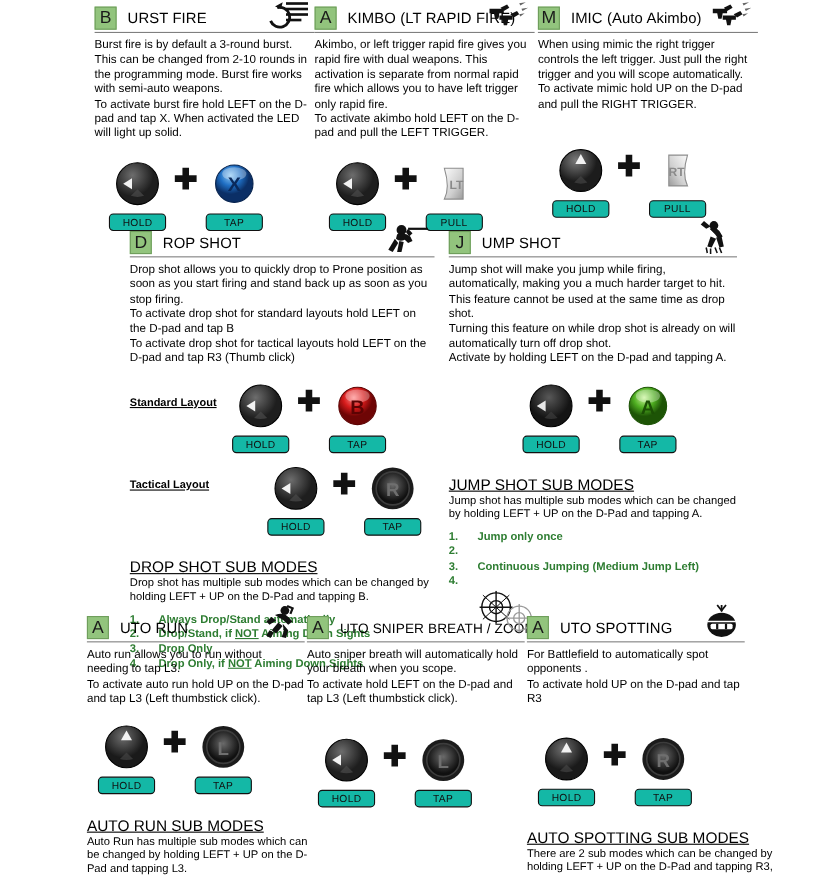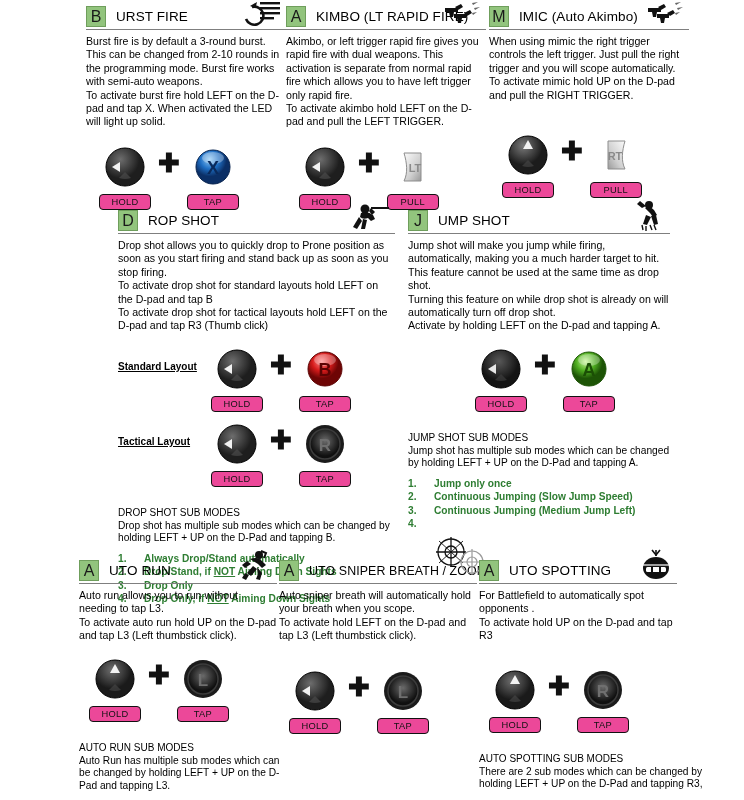--- a/index.html
+++ b/index.html
@@ -61,32 +61,33 @@
   .cg { display: flex; flex-direction: column; align-items: center; width: 62px; }
   .plus {
     font-size: 26px; font-weight: bold; line-height: 36px;
     margin: 0 2px; color: #111;
     font-family: "Liberation Sans", sans-serif;
   }
   .chip {
     margin-top: 5px;
     border: 1.3px solid #111;
     border-radius: 4px;
-    background: #ec4899;
+    background: #14b8a6;
     font-size: 9.3px;
     padding: 2px 9px 2px 9px;
     letter-spacing: .3px;
     color: #111;
     min-width: 52px;
     text-align: center;
   }
 
   
   .sub-title {
-    font-size: 10px;
+    font-size: 14px;
+    text-decoration: underline;
     color: #000;
     white-space: nowrap;
     margin-top: 20px;
   }
   .sub-desc {
     font-size: 10.2px;
     line-height: 12.6px;
     margin-top: 2px;
     white-space: pre-line;
   }
@@ -313,21 +314,21 @@
               </defs>
             <circle cx="22" cy="22" r="17" fill="url(#bb)" stroke="#5d0404" stroke-width="1"></circle>
             <ellipse cx="22" cy="13" rx="11" ry="6" fill="#ffffff" opacity=".3"></ellipse>
             <text x="22" y="29" text-anchor="middle" font-family="Liberation Sans, sans-serif" font-size="18" font-weight="bold" fill="#5c0303">B</text>
           </svg>
           <span class="chip">TAP</span>
         </div>
       </div>
     </div>
 
-    <div style="display:flex; align-items:flex-start; margin-top:10px;">
+    <div style="display:flex; align-items:flex-start; margin-top:10px;gap:32px;">
       <span class="layout-label" style="width:88px; padding-top:14px;">Tactical Layout</span>
       <div class="combo">
         <div class="cg">
           <svg width="44" height="44" viewBox="0 0 44 44">
             <defs>
                 <radialGradient id="dp5" cx="38%" cy="30%">
                   <stop offset="0%" stop-color="#6d6d6d"></stop>
                   <stop offset="100%" stop-color="#1e1e1e"></stop>
                 </radialGradient>
               </defs>
@@ -435,21 +436,20 @@
     <div style="margin-top:16px;">
       <div class="sub-title">JUMP SHOT SUB MODES</div>
       <div class="sub-desc">Jump shot has multiple sub modes which can be changed by holding LEFT + UP on the D-Pad and tapping A.</div>
       <div class="sub-list">
         <div class="sub-row">
           <span class="sub-num">1.</span>
           <span>Jump only once</span>
         </div>
         <div class="sub-row">
           <span class="sub-num">2.</span>
-          <span>Continuous Jumping (Slow Jump Speed)</span>
         </div>
         <div class="sub-row">
           <span class="sub-num">3.</span>
           <span>Continuous Jumping (Medium Jump Left)</span>
         </div>
         <div class="sub-row">
           <span class="sub-num">4.</span>
         </div>
       </div>
     </div>

